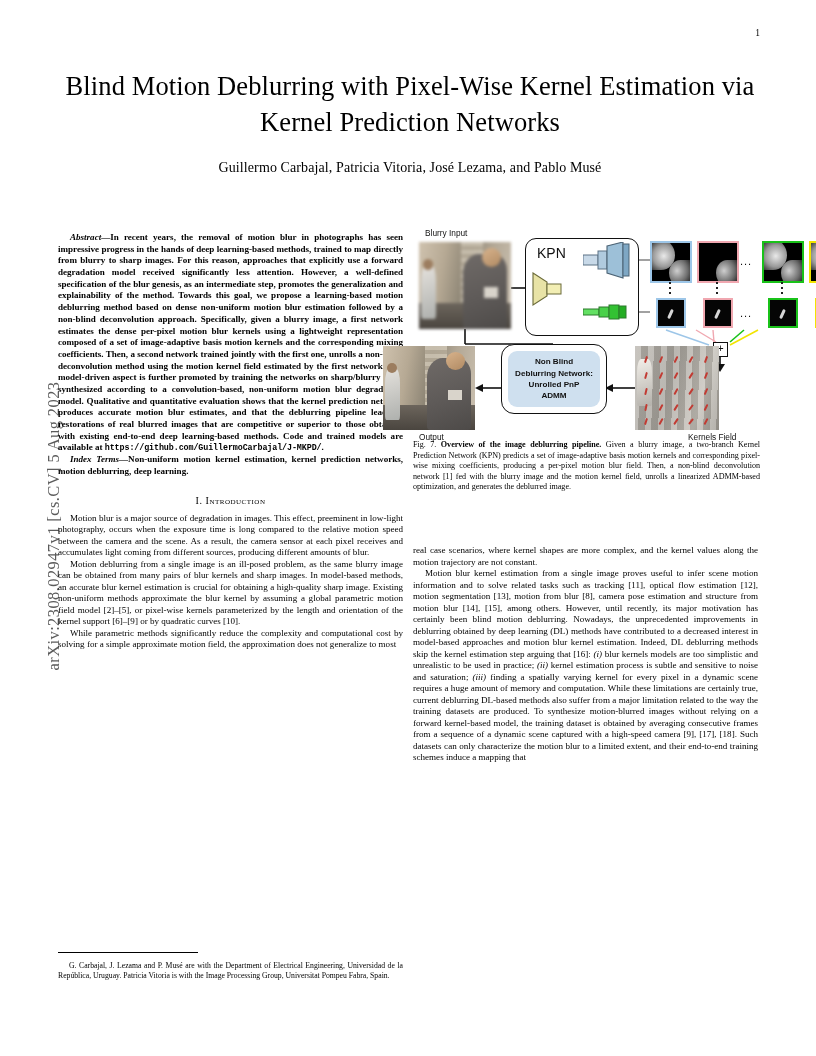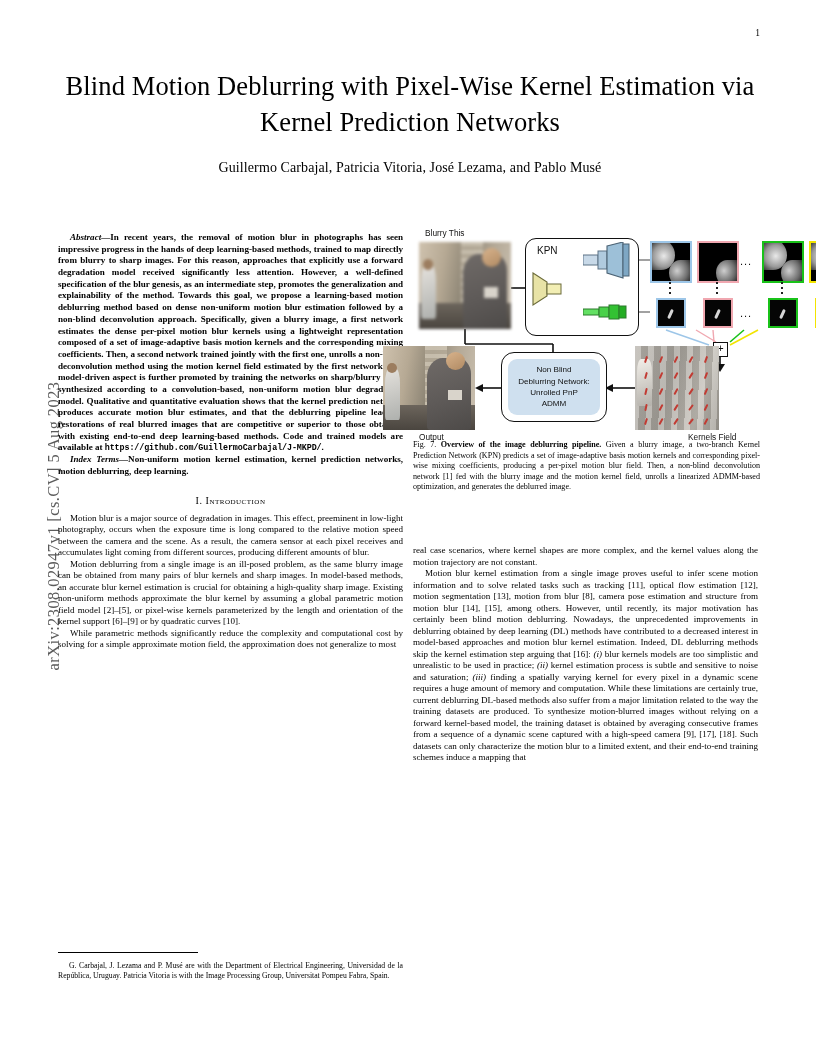--- a/index.html
+++ b/index.html
@@ -189,21 +189,21 @@
   
   .kpn-box {
     position: absolute;
     border: 1.6px solid #111;
     border-radius: 11px;
     background: #fff;
   }
   .kpn-label {
     position: absolute;
     font-family: "Liberation Sans", sans-serif;
-    font-size: 10px;
+    font-size: 14px;
     color: #111;
   }
 
   
   .trap {
     position: absolute;
   }
 
   
   .kern-big {
@@ -361,21 +361,21 @@
       <line x1="253" y1="102" x2="296" y2="117" stroke="#9dc6e8" stroke-width="1.4"></line>
       <line x1="300" y1="102" x2="301" y2="114" stroke="#f0a7b0" stroke-width="1.4"></line>
       <line x1="303" y1="114" x2="283" y2="102" stroke="#f0a7b0" stroke-width="1.4"></line>
       <line x1="317" y1="114" x2="331" y2="102" stroke="#19c219" stroke-width="1.6"></line>
       <line x1="317" y1="117" x2="345" y2="102" stroke="#f2e400" stroke-width="1.6"></line>
 
       <line x1="307" y1="128" x2="307" y2="136" stroke="#111" stroke-width="1.6"></line>
       <polygon points="302,136 312,136 307,144" fill="#111"></polygon>
     </svg>
 
-    <div class="photo-label" style="left:12px; top:0px;">Blurry This</div>
+    <div class="photo-label" style="left:12px; top:0px;">Blurry Input</div>
     <div class="photo blurdeg" style="left:6px; top:14px; width:92px; height:87px;">
       <div class="sky"></div>
         <div class="wall"></div>
         <div class="ground"></div>
       <div class="person-b"></div>
         <div class="head-b"></div>
       <div class="person-a"></div>
         <div class="head-a"></div>
         <div class="tag"></div>
     </div>
@@ -429,21 +429,21 @@
         <div class="stroke"></div>
       </div>
     <div class="dots" style="left:327px; top:79px;">...</div>
     <div class="kern-small" style="left:355px; top:70px; border-color:#19c219;">
         <div class="stroke"></div>
       </div>
     <div class="kern-small" style="left:402px; top:70px; border-color:#f2e400;"></div>
 
     <div class="plus-box" style="left:300px; top:114px;">+</div>
 
-    <div class="nbdn-outer" style="left:88px; top:124px; width:104px; height:68px;">
+    <div class="nbdn-outer" style="left:88px; top:116px; width:104px; height:68px;font-weight:bold;">
       <div class="nbdn-inner" style="left:6px; top:6px; right:6px; bottom:6px;">
         <div class="nbdn-text">
           <div>Non Blind</div>
           <div>Deblurring Network:</div>
           <div>Unrolled PnP</div>
           <div>ADMM</div>
         </div>
       </div>
     </div>
 

